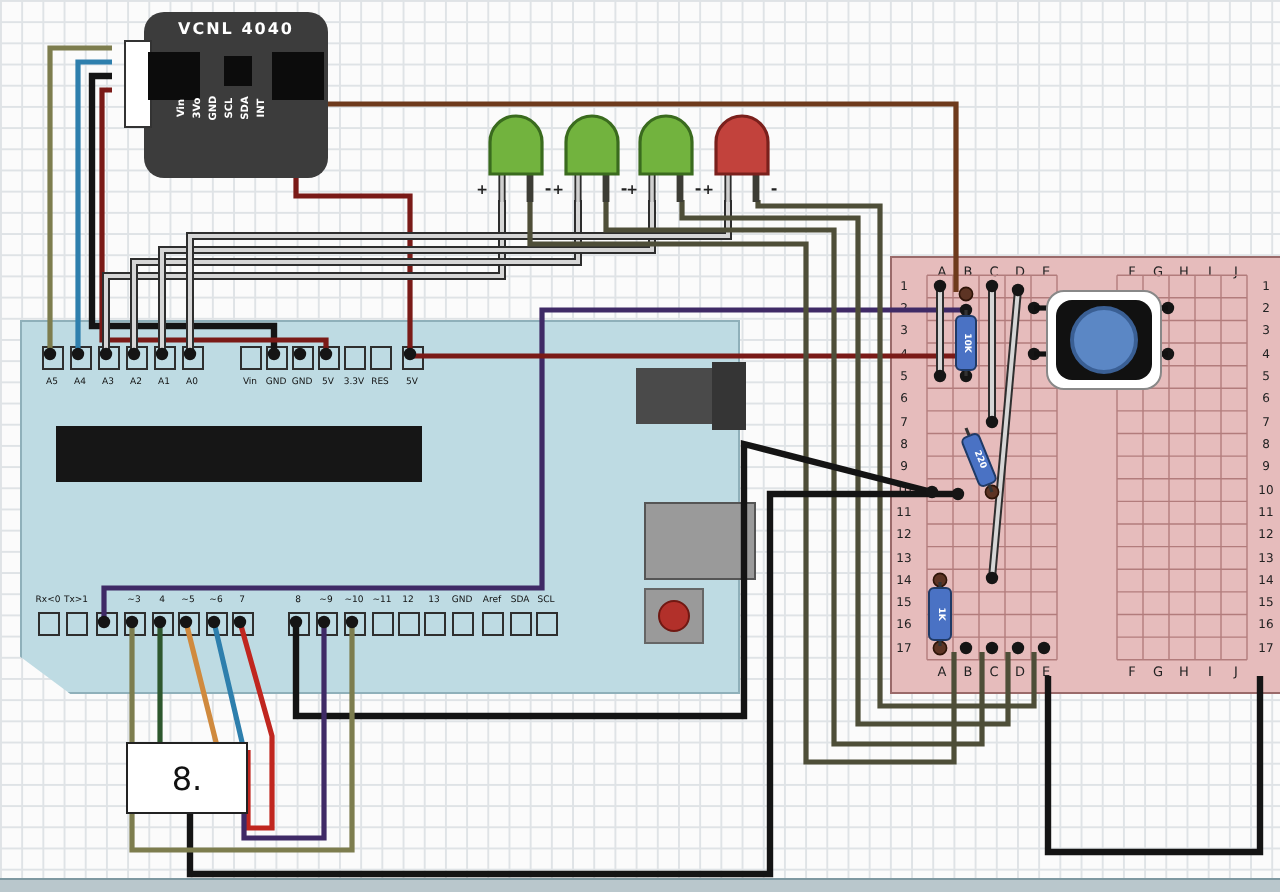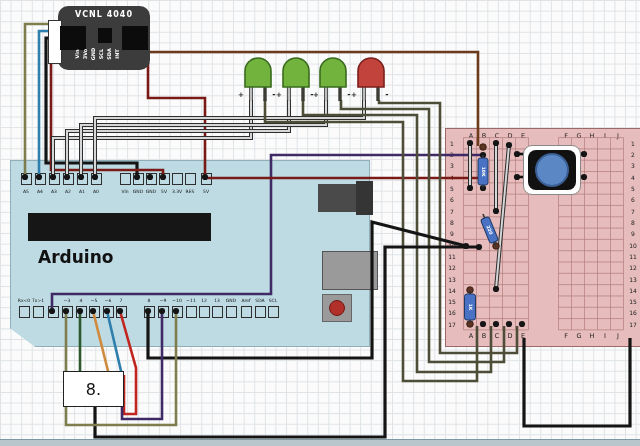--- a/index.html
+++ b/index.html
@@ -17,21 +17,21 @@
   #arduino-label{left:27px;top:86px;font-size:17px;font-weight:bold;color:#111;}
   .pinbox{width:9px;height:10px;border:1px solid #2e2e2e;position:absolute;}
   .pinlabel{position:absolute;font-size:4.5px;color:#111;transform:translateX(-50%);white-space:nowrap;}
   
   #power-jack{left:318px;top:184px;width:40px;height:28px;background:#4a4a4a;}
   #power-jack-tip{left:356px;top:181px;width:17px;height:34px;background:#353535;}
   #usb-port{left:322px;top:251px;width:54px;height:37px;background:#9a9a9a;border:1px solid #555;}
   #reset-housing{left:322px;top:294px;width:28px;height:26px;background:#9a9a9a;border:1px solid #666;}
   #reset-button{left:329px;top:300px;width:14px;height:14px;border-radius:50%;background:#b2302a;border:1px solid #701812;}
   
-  #vcnl-module{left:58px;top:6px;width:92px;height:64px;background:#3c3c3c;border-radius:10px;}
+  #vcnl-module{left:72px;top:6px;width:92px;height:83px;background:#3c3c3c;border-radius:10px;}
   #vcnl-title{left:0;top:4px;width:100%;text-align:center;color:#fff;font-weight:bold;font-size:8px;letter-spacing:1px;}
   .vcnl-pad{position:absolute;background:#0c0c0c;width:26px;height:24px;top:20px;}
   #vcnl-die{left:40px;top:22px;width:14px;height:15px;background:#0c0c0c;}
   .vcnl-pin{position:absolute;top:38px;width:20px;height:20px;color:#fff;font-size:5px;font-weight:bold;
     text-align:center;transform:rotate(-90deg);}
   #vcnl-connector{left:-10px;top:14px;width:12px;height:42px;background:#fff;border:1px solid #333;}
   
   #breadboard{left:445px;top:128px;width:194px;height:217px;background:#e6bcbc;border:1px solid #9a6a6a;}
   .bb-letter{position:absolute;font-size:6.5px;color:#222;transform:translateX(-50%);}
   .bb-rownum{position:absolute;font-size:6px;color:#222;transform:translateX(-50%);}
@@ -45,21 +45,20 @@
   #bottom-strip{left:0;top:439px;width:640px;height:7px;background:#b9c7cc;border-top:1px solid #7e98a1;}
   #wiring{left:0;top:0;pointer-events:none;}
 </style>
 </head>
 <body>
 
 <div id="canvas">
 
   <div id="arduino-board" class="abs">
     <div id="arduino-black-bar" class="abs"></div>
-    <b id="arduino-label" class="abs">Arduino</b>
   <div class="pinbox" style="left: 9.5px; top: 12px;"></div>
       <span class="pinlabel" style="left:15px;top:28px">A5</span>
       <div class="pinbox" style="left: 23.5px; top: 12px;"></div>
       <span class="pinlabel" style="left:29px;top:28px">A4</span>
       <div class="pinbox" style="left: 37.5px; top: 12px;"></div>
       <span class="pinlabel" style="left:43px;top:28px">A3</span>
       <div class="pinbox" style="left: 51.5px; top: 12px;"></div>
       <span class="pinlabel" style="left:57px;top:28px">A2</span>
       <div class="pinbox" style="left: 65.5px; top: 12px;"></div>
       <span class="pinlabel" style="left:71px;top:28px">A1</span>

